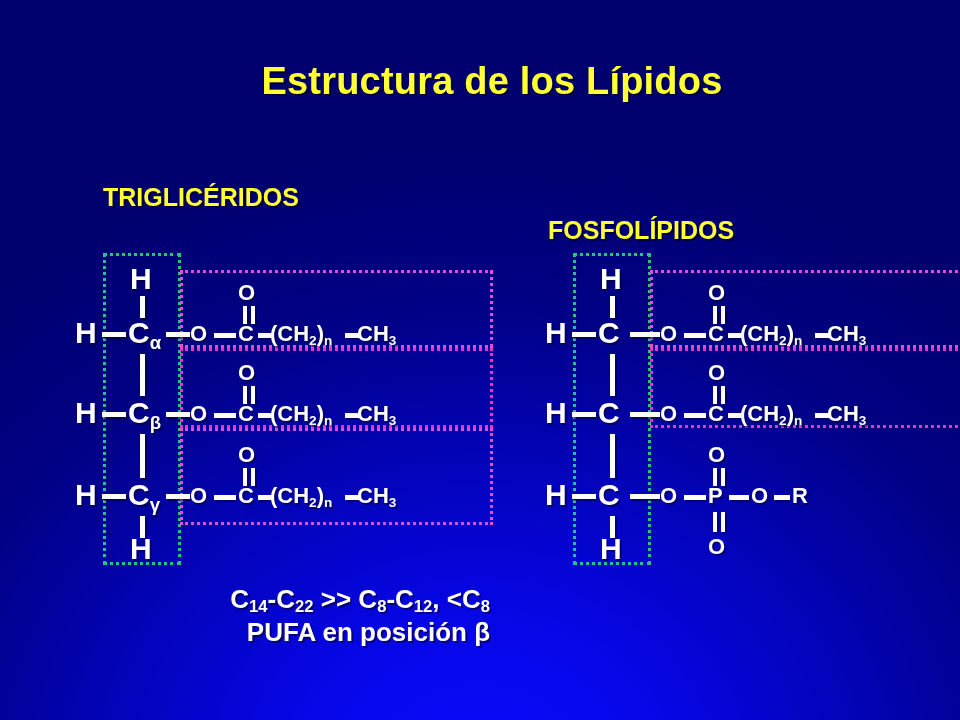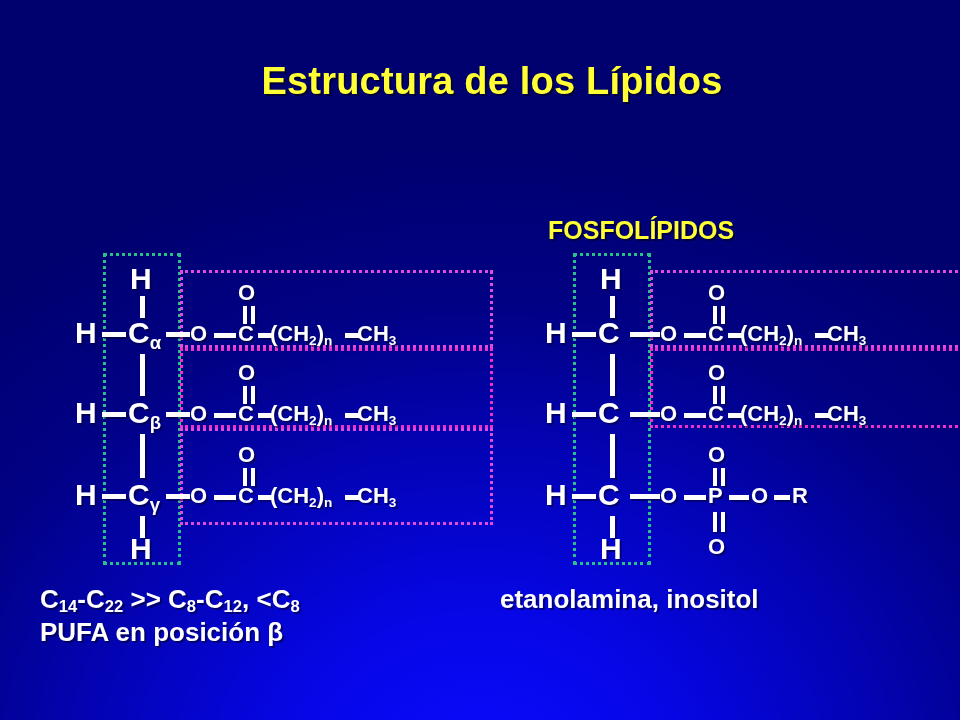--- a/index.html
+++ b/index.html
@@ -98,38 +98,39 @@
   }
   .bond.h { height: 5px; }
   .bond.v { width: 5px; }
 
   
   .caption {
     position: absolute;
     color: #ffffff;
     font-weight: bold;
     font-size: 26px;
-    text-align: left;
+    text-align: right;
     text-shadow: 2px 2px 0 rgba(0,0,50,0.6);
     line-height: 1.18;
   }
   .caption sub {
     font-size: 0.64em;
     vertical-align: -0.26em;
   }
   #cap-left  { left: 40px;  top: 584px; width: 450px; }
   #cap-right { left: 500px; top: 584px; width: 440px; }
 </style>
 </head>
 <body>
 
 <div id="slide">
 
   <div id="title">Estructura de los Lípidos</div>
 
+  <div class="sect-head" id="head-tri">TRIGLICÉRIDOS</div>
 
   <div class="struct" id="struct-left">
 
     <div class="box box-green" style="left:43px; top:3px; width:78px; height:312px;"></div>
 
     <div class="box box-magenta" style="left:120px; top:20px; width:313px; height:78px;"></div>
     <div class="box box-magenta mid" style="left:120px; top:98px; width:313px; height:80px;"></div>
     <div class="box box-magenta" style="left:120px; top:178px; width:313px; height:97px;"></div>
 
     <div class="atom" style="left:70px; top:14px;">H</div>
@@ -287,16 +288,15 @@
     <div class="bond h" style="left:244px; top:245px; width:16px;"></div>
     <div class="atom sm" style="left:262px; top:235px;">R</div>
   </div>
 
   <div class="caption" id="cap-left">
     <div>C<sub>14</sub>-C<sub>22</sub> &gt;&gt; C<sub>8</sub>-C<sub>12</sub>, &lt;C<sub>8</sub></div>
     <div>PUFA en posición β</div>
   </div>
 
   <div class="caption" id="cap-right">
-    <div>etanolamina, inositol</div>
   </div>
 
 </div>
 
 </body></html>

